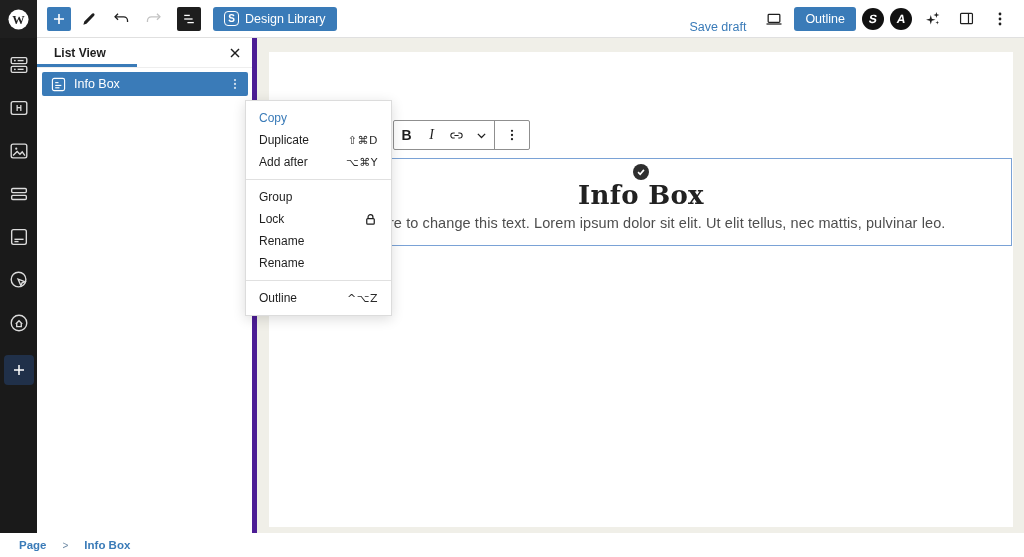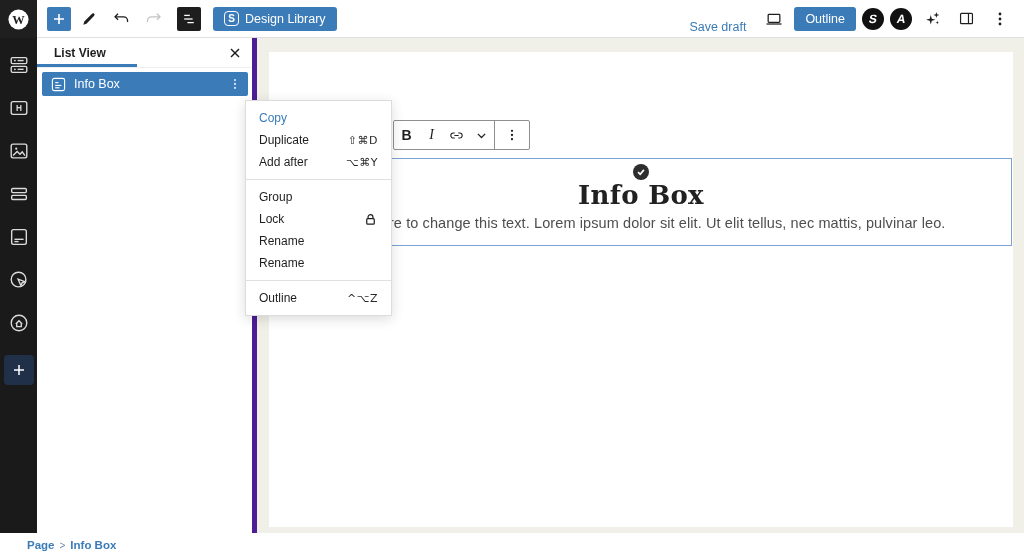--- a/index.html
+++ b/index.html
@@ -76,21 +76,21 @@
   .context-menu { position:absolute; left:245px; top:100px; width:147px; background:#fff; z-index:60;
                   border:1px solid #dcdcdc; box-shadow:0 3px 12px rgba(0,0,0,.14); padding:6px 0; }
   .menu-item { height:22px; display:flex; align-items:center; justify-content:space-between;
                padding:0 13px; font-size:12px; color:#1e1e1e; cursor:pointer; }
   .menu-item.accent .menu-label { color:#3a7bb8; }
   .menu-shortcut { font-family:"DejaVu Sans", sans-serif; font-size:11px; color:#2a2a2a; letter-spacing:.5px; }
   .menu-divider { border-top:1px solid #e0e0e0; margin:6px 0; }
 
   
   .breadcrumb-bar { position:absolute; left:0; right:0; bottom:0; height:24px; background:#fff;
-                    display:flex; align-items:center; padding-left:27px; gap:5px; z-index:32; }
+                    display:flex; align-items:center; padding-left:19px; gap:16px; z-index:32; }
   .crumb { color:#3a7bb8; font-size:11.5px; font-weight:bold; text-decoration:none; cursor:pointer; }
   .crumb-sep { color:#6e8aa5; font-size:10px; }
   svg { display:block; }
 </style>
 </head>
 <body>
 
 <div class="app">
 
   <aside class="rail">

